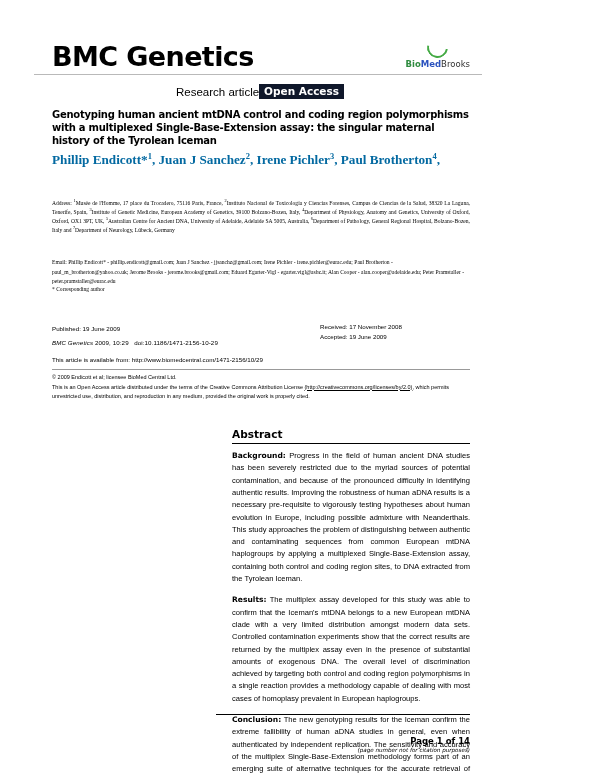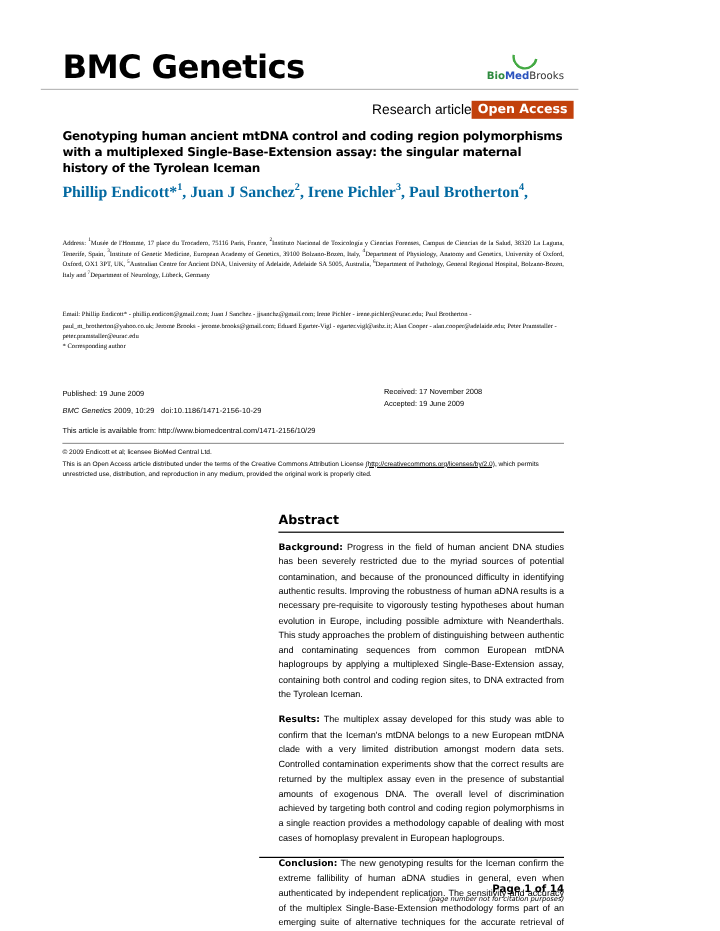--- a/index.html
+++ b/index.html
@@ -74,37 +74,37 @@
     position: absolute;
     left: 34px; right: 34px;
     top: 74px;
     height: 1px;
     background: #b9b9b9;
   }
 
   
   .artline {
     position: absolute;
-    left: 52px; right: 38px;
+    left: 52px; right: 48px;
     top: 84px;
     display: flex;
     align-items: center;
-    justify-content: flex-end;
+    justify-content: center;
   }
   .article-type {
     font-family: "Liberation Sans", sans-serif;
     font-size: 11.5px;
     color: #000;
   }
   .open-access {
     font-family: "DejaVu Sans", sans-serif;
     font-size: 10.5px;
     font-weight: bold;
     color: #ffffff;
-    background: #c2410c;
+    background: #0f172a;
     padding: 1.5px 5px 2px 5px;
     line-height: 1.1;
     white-space: nowrap;
   }
 
   
   .title {
     position: absolute;
     left: 52px;
     right: 46px;

